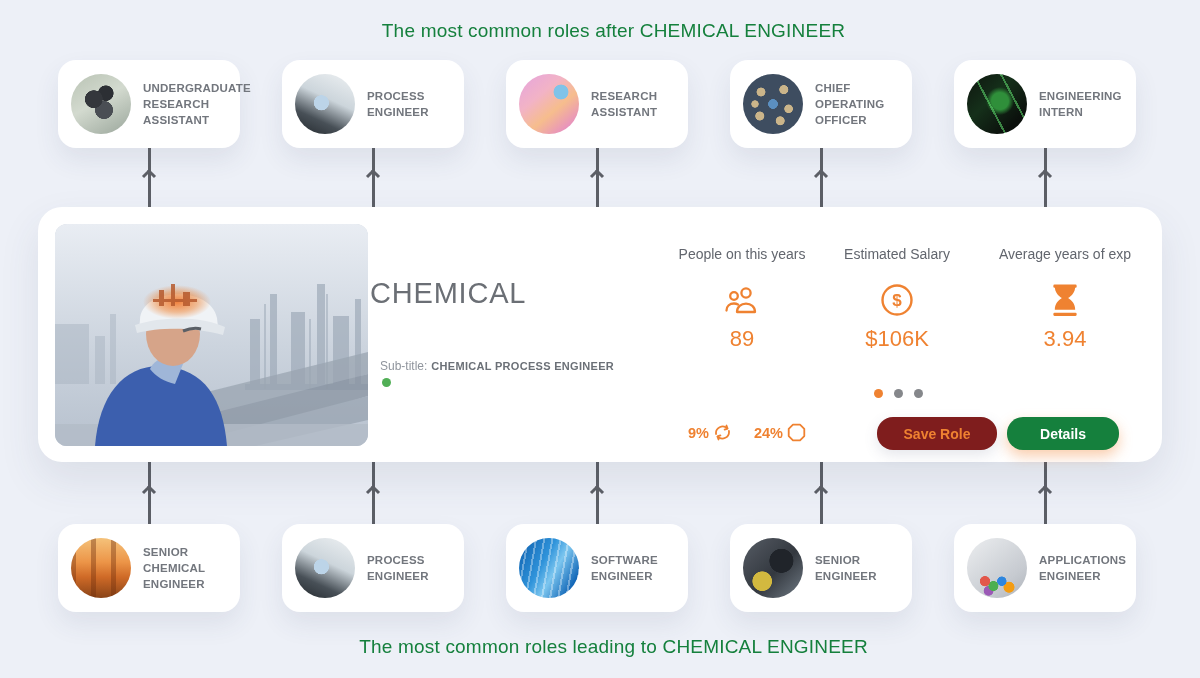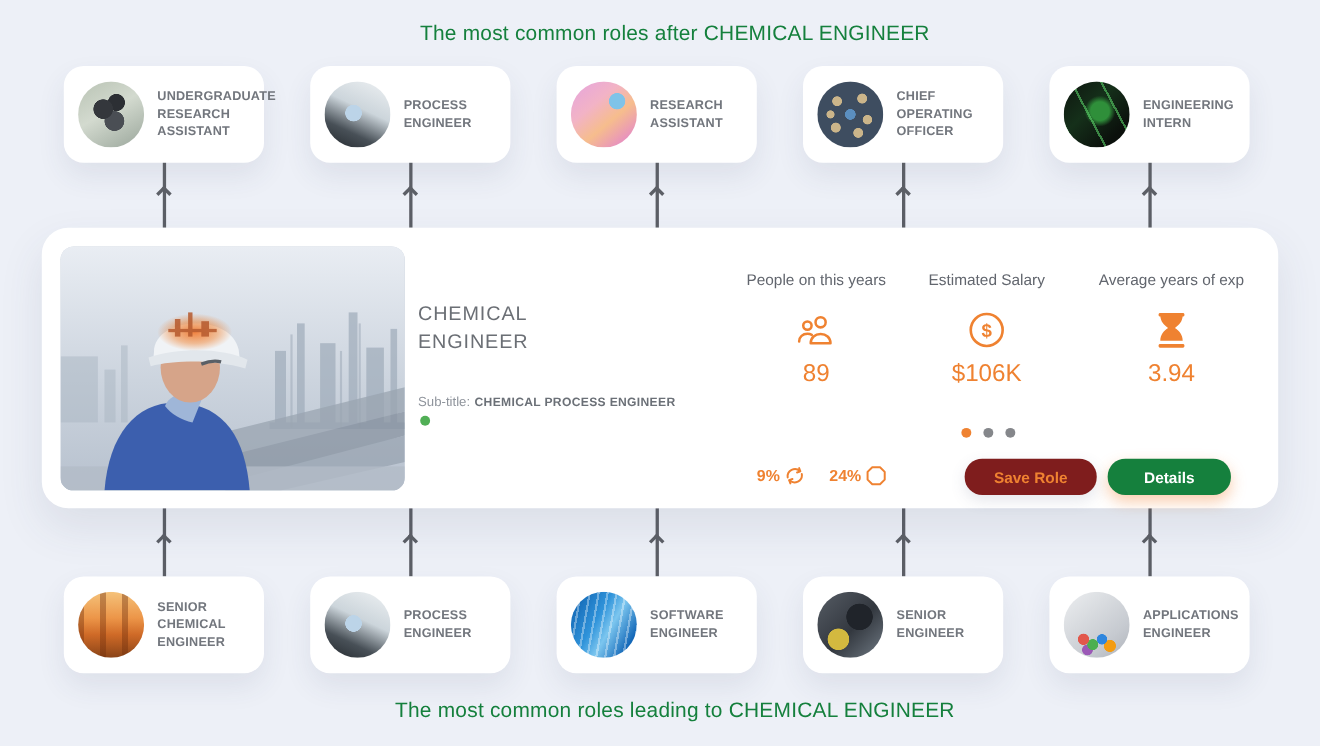--- a/index.html
+++ b/index.html
@@ -64,22 +64,22 @@
     position:absolute; left:38px; top:207px; width:1124px; height:255px;
     background:#fff; border-radius:24px;
     box-shadow:0 18px 40px rgba(60,70,100,0.10);
   }
   .hero {
     position:absolute; left:17px; top:17px; width:313px; height:222px;
     border-radius:12px; overflow:hidden; background:#cdd5df;
   }
   .hero svg { display:block; width:100%; height:100%; }
   .focus-title {
-    position:absolute; left:342px; top:66px;
-    font-size:18px; color:#6b6f75; letter-spacing:0.8px; line-height:1.4; font-weight:500;
+    position:absolute; left:332px; top:66px;
+    font-size:29px; color:#6b6f75; letter-spacing:0.8px; line-height:1.4; font-weight:500;
   }
   .focus-subtitle { position:absolute; left:342px; top:149px; white-space:nowrap; }
   .sub-label { font-size:12px; color:#8f949c; }
   .sub-value { font-size:11px; color:#6b7077; font-weight:600; letter-spacing:0.3px; margin-left:4px; }
   .green-dot {
     position:absolute; left:344px; top:171px; width:9px; height:9px;
     border-radius:50%; background:#51af56;
   }
   .stat-col { position:absolute; top:39px; width:170px; text-align:center; }
   .stat-1 { left:619px; } .stat-2 { left:774px; } .stat-3 { left:942px; }
@@ -270,21 +270,20 @@
           <rect x="116" y="60" width="4" height="22"></rect>
         <rect x="128" y="68" width="7" height="14"></rect>
           <rect x="98" y="75" width="44" height="3"></rect>
       </g>
       <path d="M128 107 q10 -4 18 -2" stroke="#5a5f66" stroke-width="3" fill="none"></path>
     </svg>
   </div>
 
   <div class="focus-title">
     <div>CHEMICAL</div>
-    <div>ENGINEER</div>
   </div>
 
   <div class="focus-subtitle">
     <span class="sub-label">Sub-title:</span><span class="sub-value">CHEMICAL PROCESS ENGINEER</span>
   </div>
   <div class="green-dot"></div>
 
   <div class="stat-col stat-1">
     <div class="stat-label">People on this years</div>
     <div class="stat-icon">

